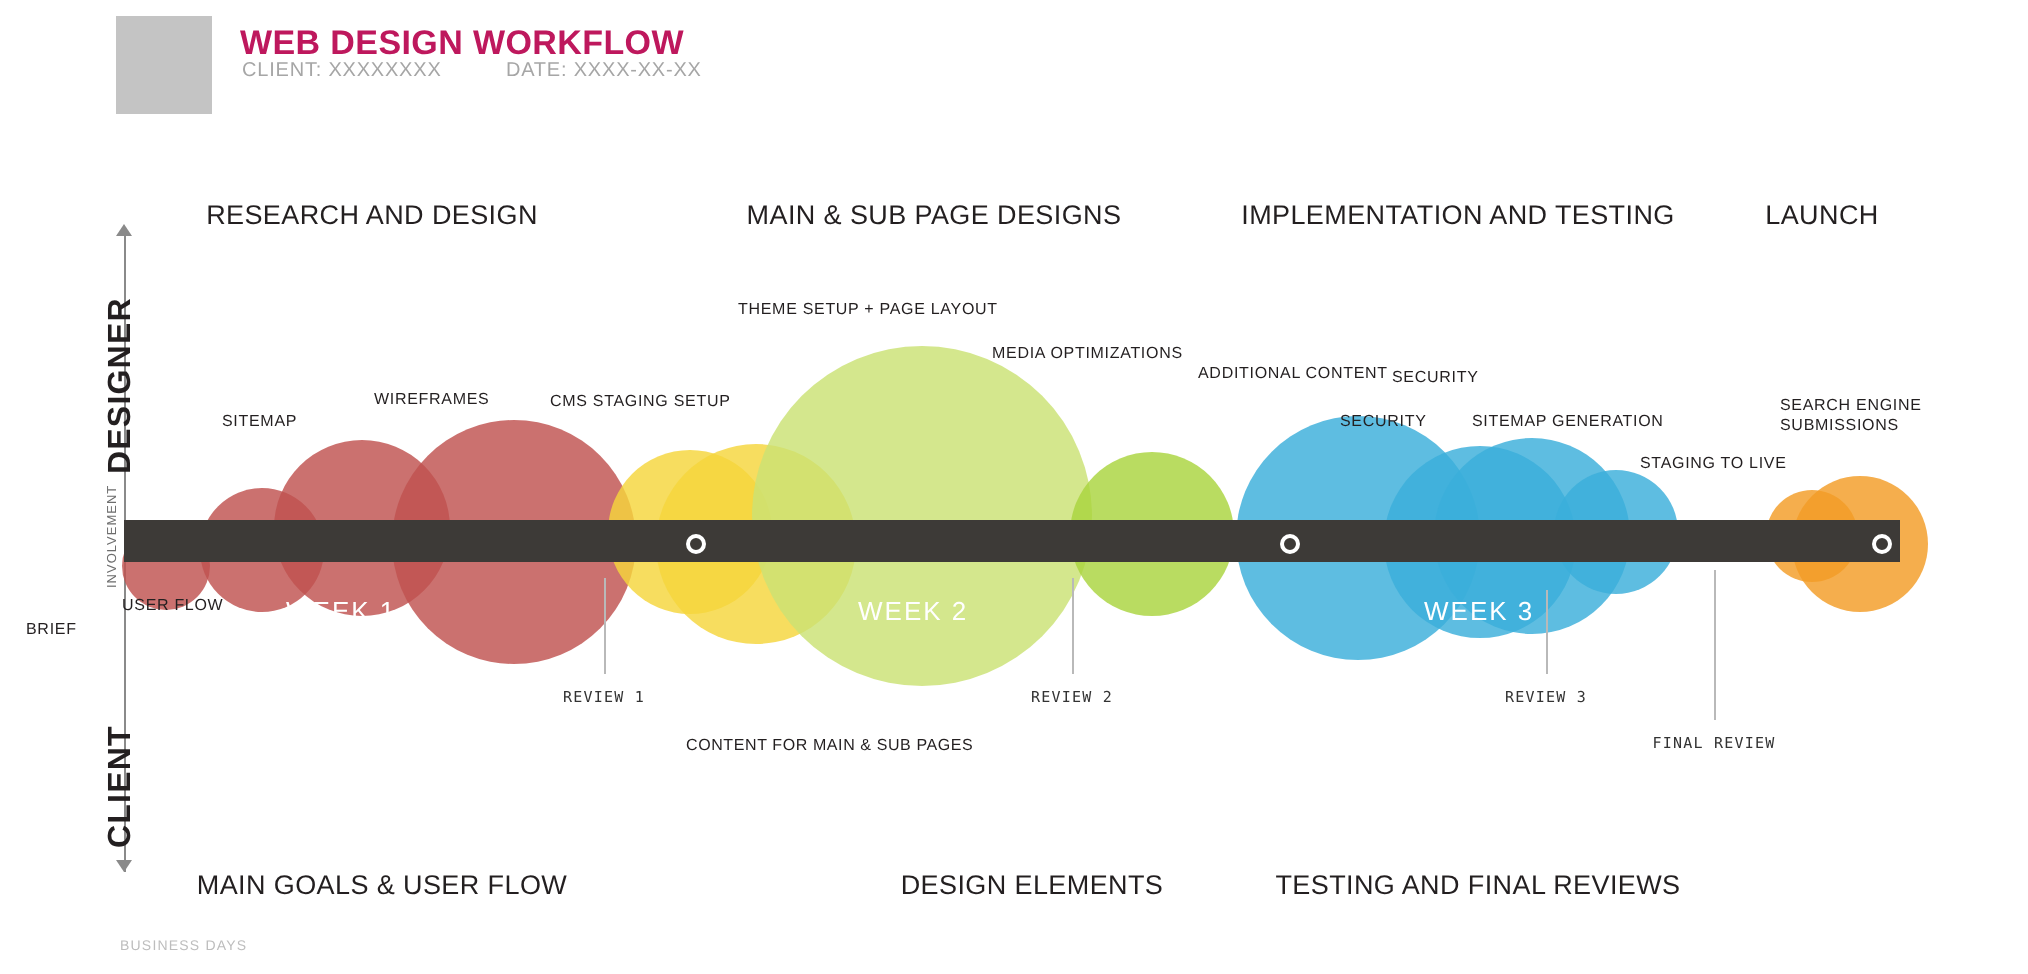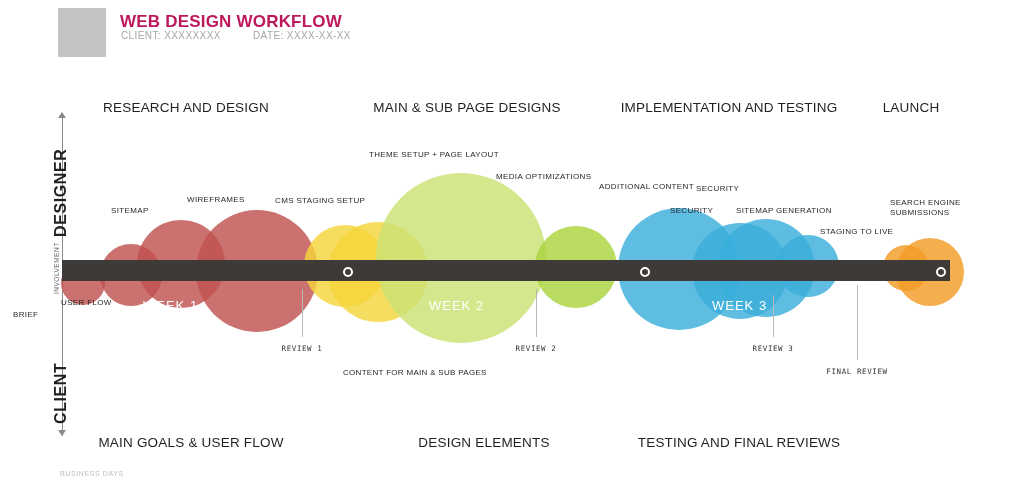--- a/index.html
+++ b/index.html
@@ -229,16 +229,16 @@
 <div class="review-line" style="left:536px; top:289px; height:48px;"></div>
 <div class="review-label" style="left:486px; top:344px; width:100px;">REVIEW 2</div>
 
 <div class="review-line" style="left:773px; top:295px; height:42px;"></div>
 <div class="review-label" style="left:723px; top:344px; width:100px;">REVIEW 3</div>
 
 <div class="review-line" style="left:857px; top:285px; height:75px;"></div>
 <div class="review-label" style="left:802px; top:367px; width:110px;">FINAL REVIEW</div>
 
 <div class="phase-title-bottom" style="left:41px;  width:300px;">MAIN GOALS &amp; USER FLOW</div>
-<div class="phase-title-bottom" style="left:364px; width:240px;text-align:center;">DESIGN ELEMENTS</div>
+<div class="phase-title-bottom" style="left:396px; width:240px;text-align:center;">DESIGN ELEMENTS</div>
 <div class="phase-title-bottom" style="left:614px; width:250px;">TESTING AND FINAL REVIEWS</div>
 
 <div id="footer-note">BUSINESS DAYS</div>
 
 </body></html>

